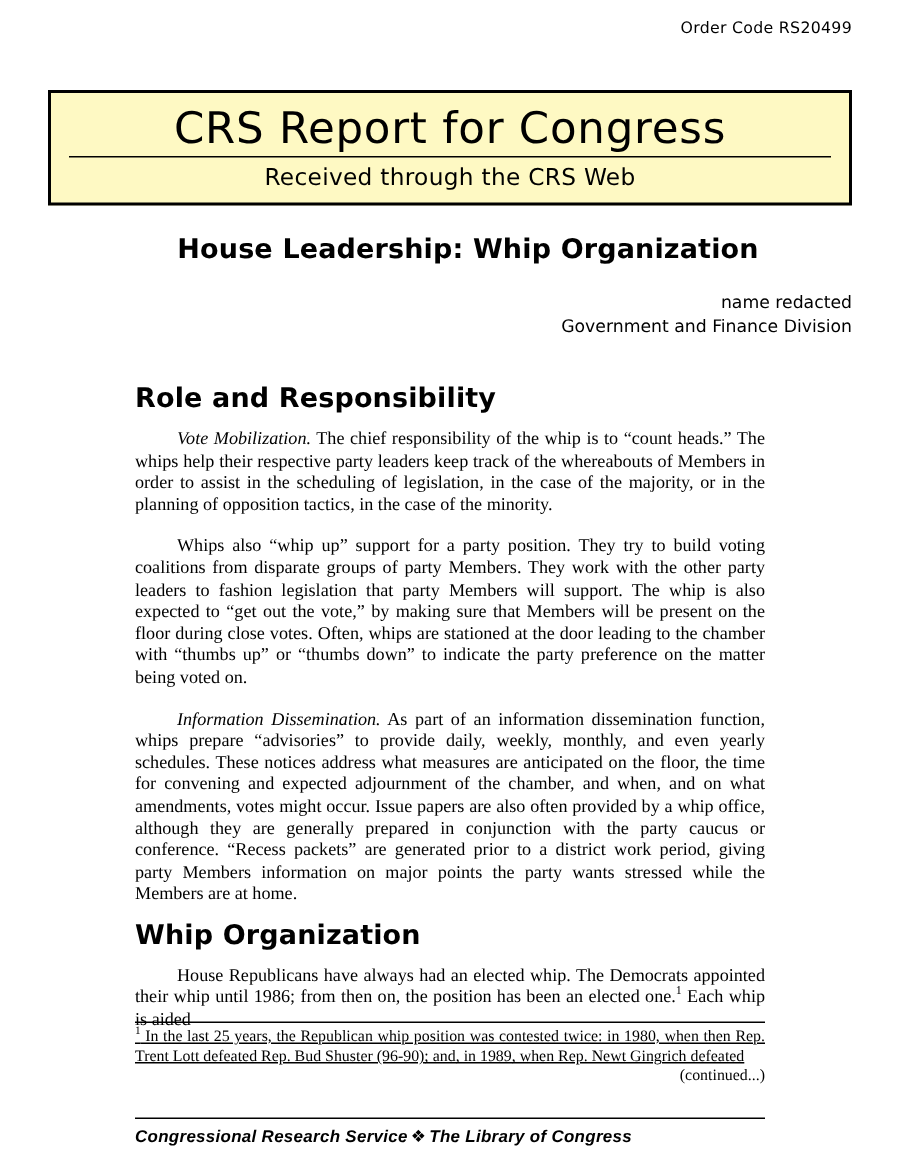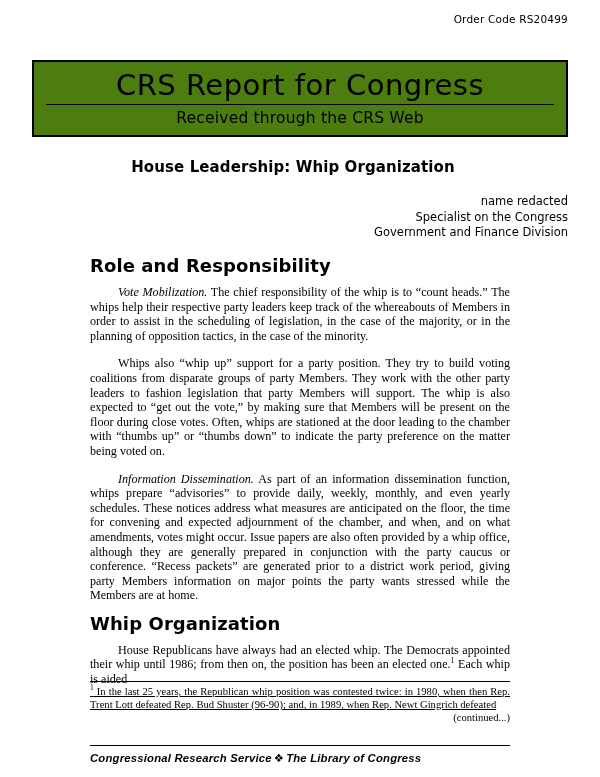--- a/index.html
+++ b/index.html
@@ -39,21 +39,21 @@
   }
 
   
   .banner {
     position: absolute;
     left: 32px;
     top: 60px;
     width: 536px;
     box-sizing: border-box;
     border: 2px solid #000;
-    background: #4d7c0f;
+    background: #fef9c3;
     padding: 6px 10px 7px 10px;
     text-align: center;
   }
   .banner-title {
     font-family: "DejaVu Sans", sans-serif;
     font-size: 29px;
     line-height: 34px;
     font-weight: 400;
     letter-spacing: 0.5px;
     color: #000;
@@ -70,27 +70,27 @@
     line-height: 20px;
     font-weight: 400;
     letter-spacing: 0.2px;
     color: #000;
     white-space: nowrap;
   }
 
   
   .report-title {
     position: absolute;
-    left: 25px;
+    left: 44px;
     top: 157px;
     width: 536px;
     text-align: center;
     font-family: "DejaVu Sans", sans-serif;
     font-weight: bold;
-    font-size: 15px;
+    font-size: 18px;
     line-height: 20px;
     letter-spacing: 0.1px;
   }
   .byline {
     position: absolute;
     left: 32px;
     top: 194px;
     width: 536px;
     text-align: right;
     font-family: "DejaVu Sans", sans-serif;
@@ -211,21 +211,20 @@
   <div class="banner">
     <div class="banner-title">CRS Report for Congress</div>
     <div class="banner-rule"></div>
     <div class="banner-sub">Received through the CRS Web</div>
   </div>
 
   <div class="report-title">House Leadership: Whip Organization</div>
 
   <div class="byline">
     <div>name redacted</div>
-    <div>Specialist on the Congress</div>
     <div>Government and Finance Division</div>
   </div>
 
   <div class="body-col">
 
 
     <h2 class="section sec-gap">Role and Responsibility</h2>
 
     <p class="para"><span class="runin">Vote Mobilization.</span><span> The chief responsibility of the whip is to “count heads.”  The whips help their respective party leaders keep track of the whereabouts of Members in order to assist in the scheduling of legislation, in the case of the majority, or in the planning of opposition tactics, in the case of the minority.</span></p>
 

